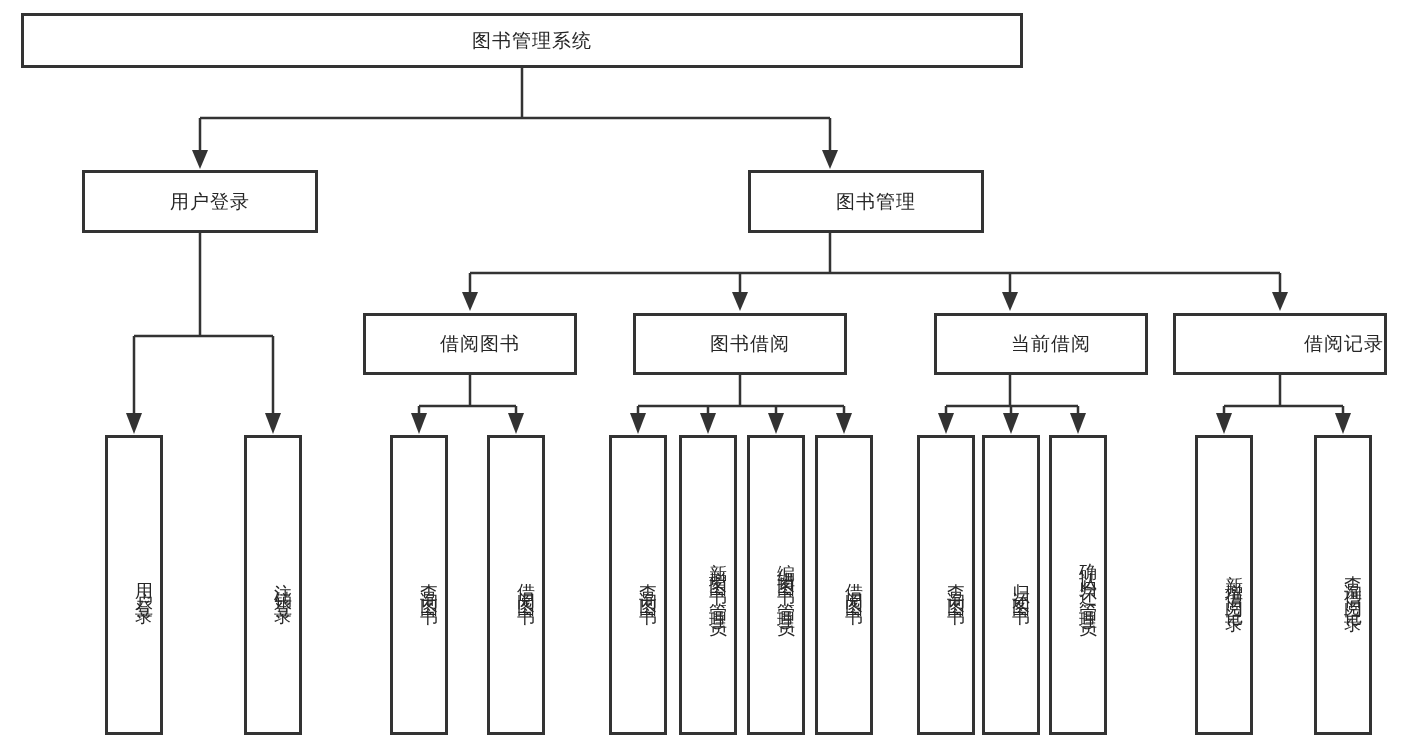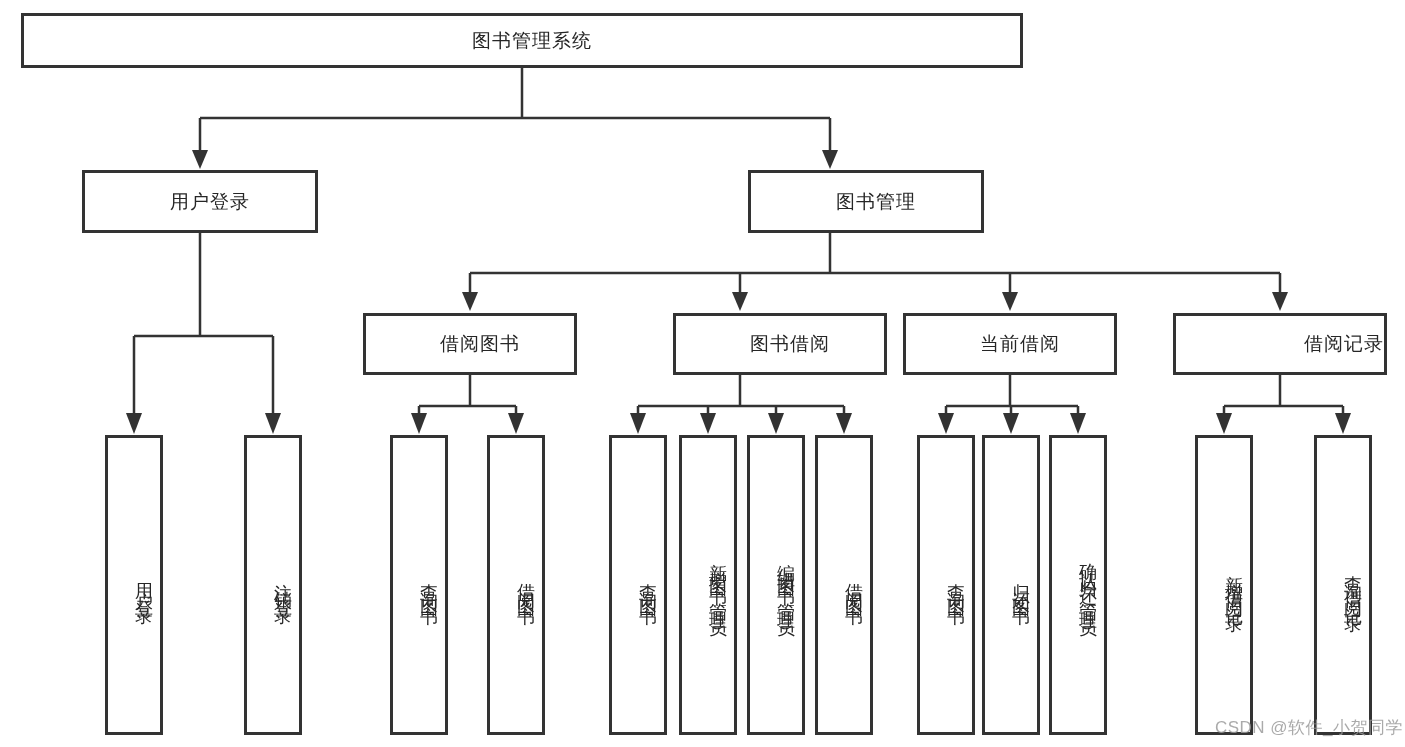--- a/index.html
+++ b/index.html
@@ -35,22 +35,22 @@
     font-size: 19px;
     letter-spacing: 1px;
     white-space: nowrap;
   }
   .root   { left: 21px;  top: 13px;  width: 1002px; height: 55px; }
   .lvl2   { top: 170px; width: 236px; height: 63px; }
   .b-user { left: 82px; }
   .b-mgmt { left: 748px; }
   .lvl3   { top: 313px; width: 214px; height: 62px; }
   .s-new  { left: 363px; }
-  .s-bor  { left: 633px; margin-left: 40px; }
-  .s-cur  { left: 903px; }
+  .s-bor  { left: 633px; }
+  .s-cur  { left: 934px; }
   .s-rec  { left: 1173px; justify-content: flex-end; }
   .leaf   { top: 435px; width: 58px; height: 300px; }
   .leaf .lbl {
     writing-mode: vertical-rl;
     text-orientation: mixed;
     font-size: 18px;
     letter-spacing: 8px;
     white-space: nowrap;
   }
   .lf-1  { left: 105px; }
@@ -182,15 +182,14 @@
   <div class="node leaf lf-11">
     <span class="lbl">确认归还（管理员）</span>
   </div>
   <div class="node leaf lf-12">
     <span class="lbl">新增借阅记录</span>
   </div>
   <div class="node leaf lf-13">
     <span class="lbl">查询借阅记录</span>
   </div>
 
-  <div class="watermark">CSDN @软件_小贺同学</div>
 
 </div>
 
 </body></html>

